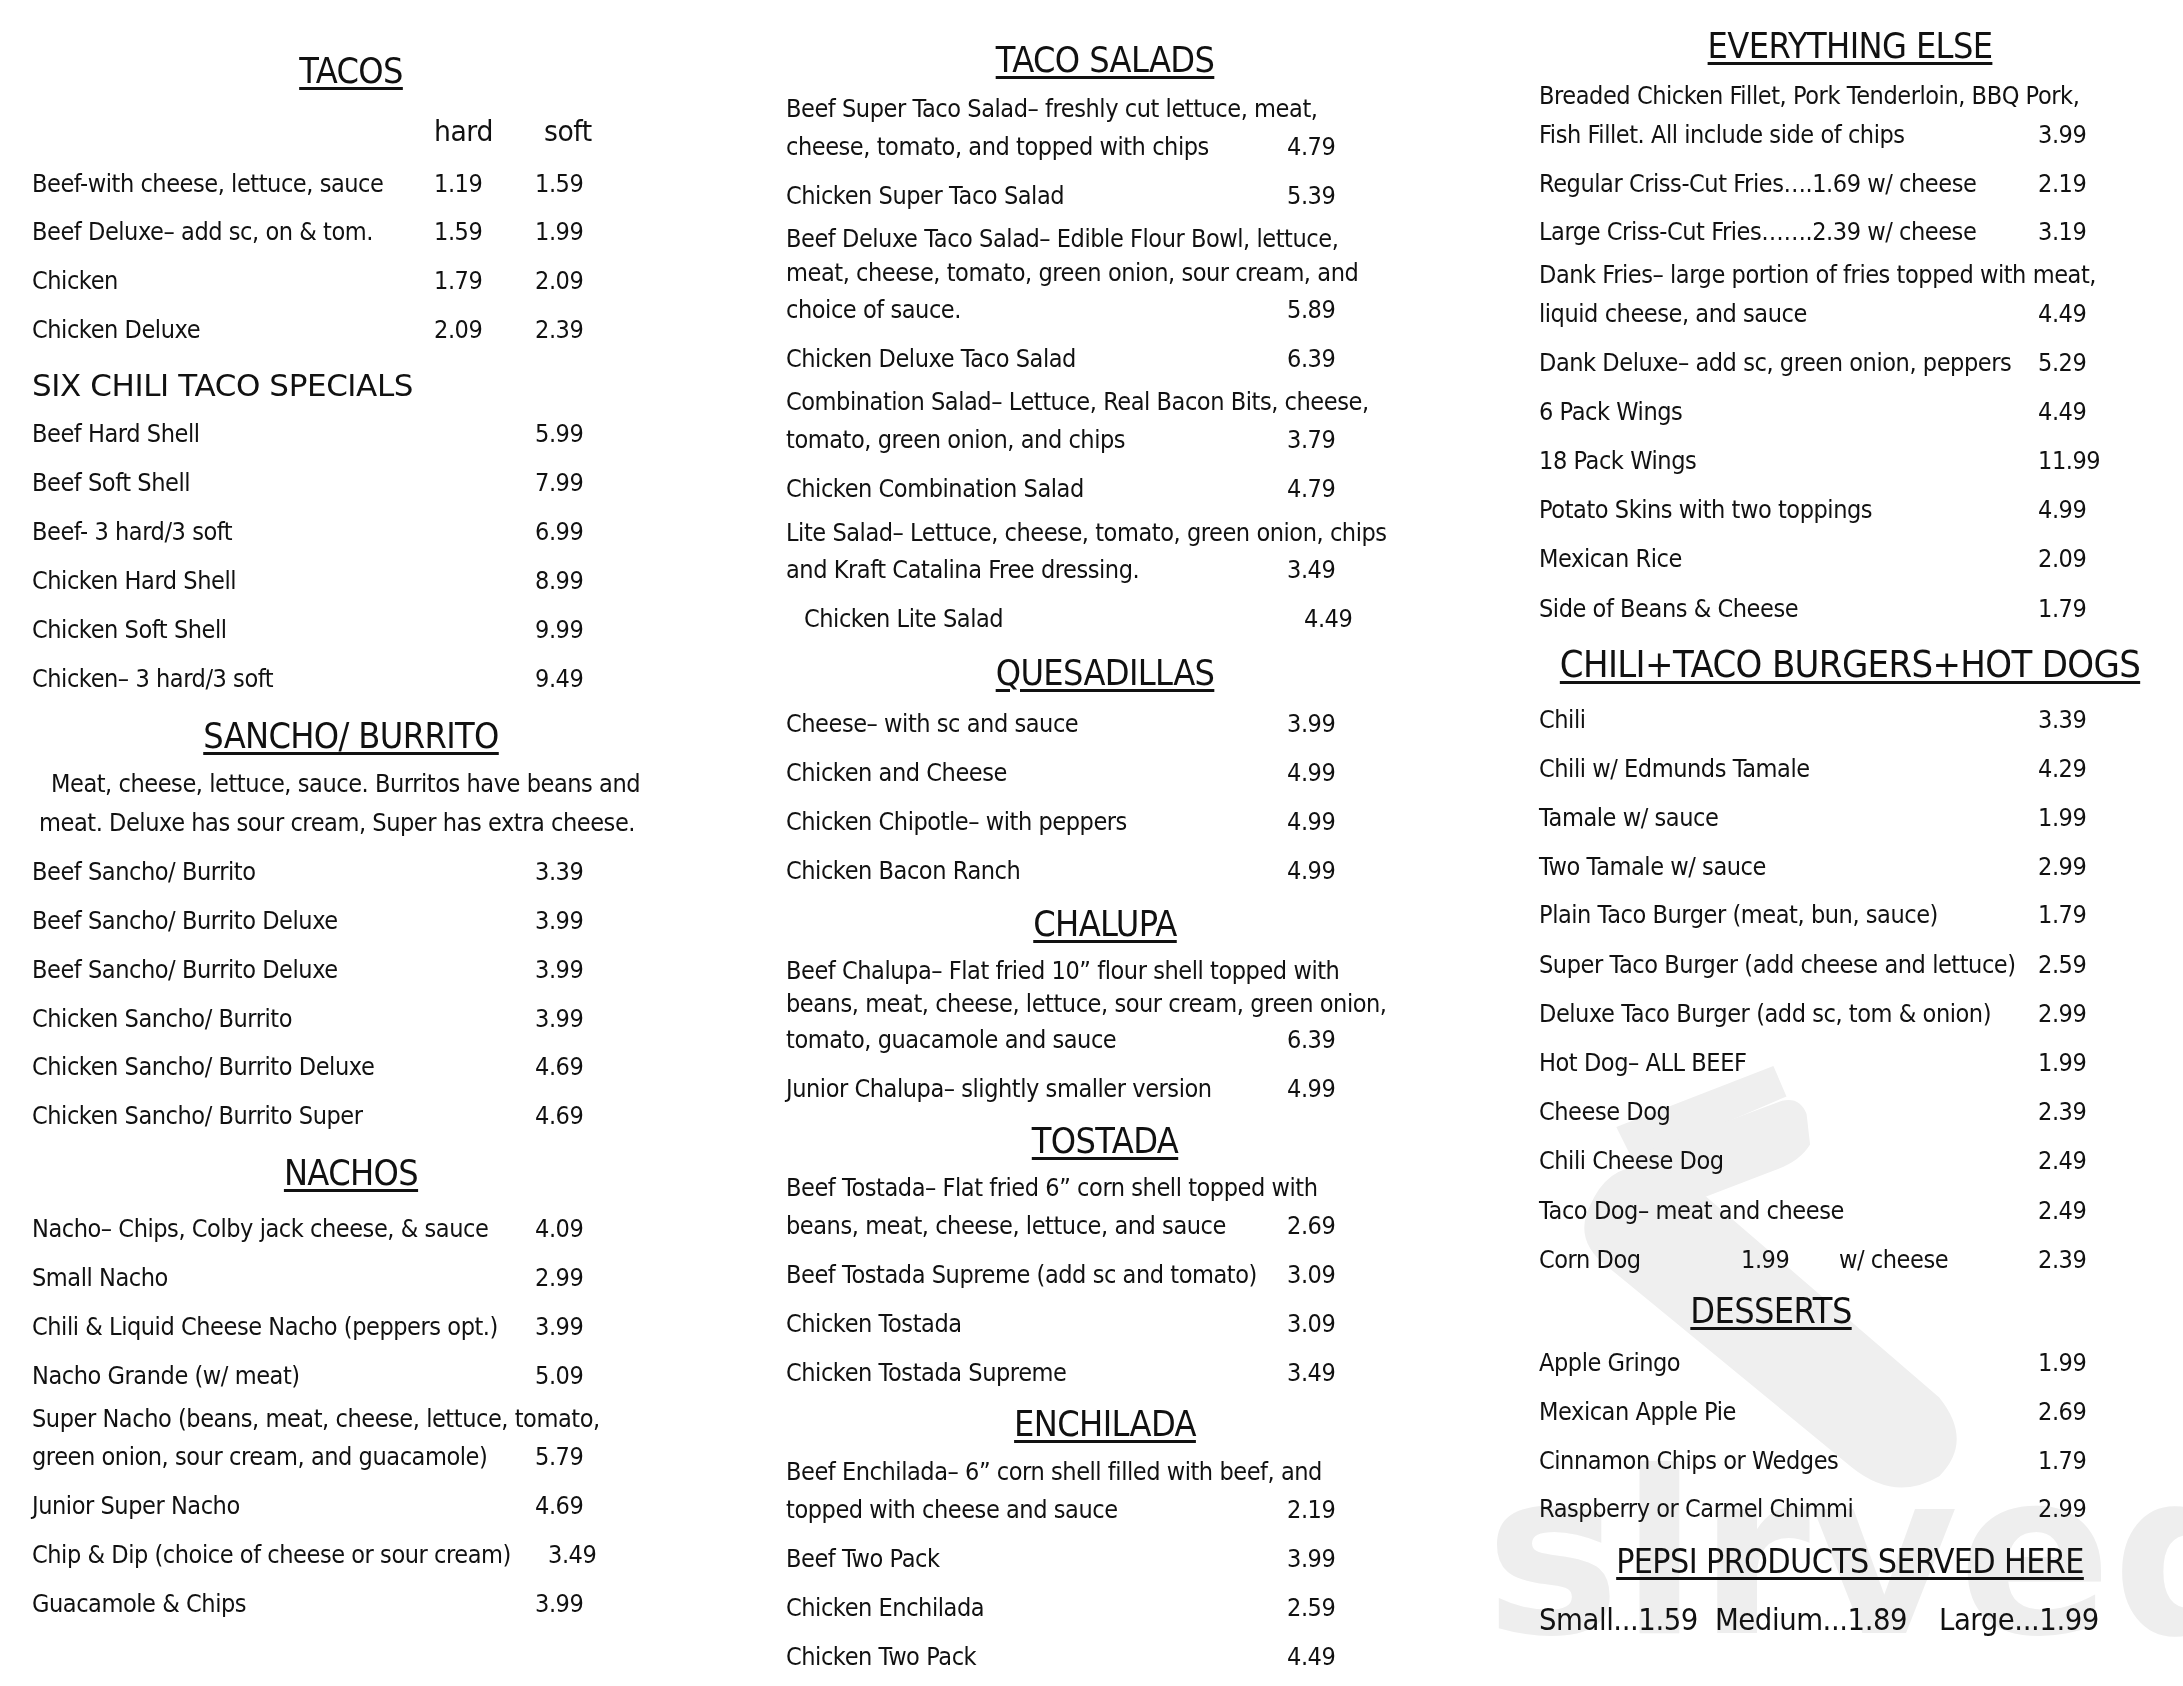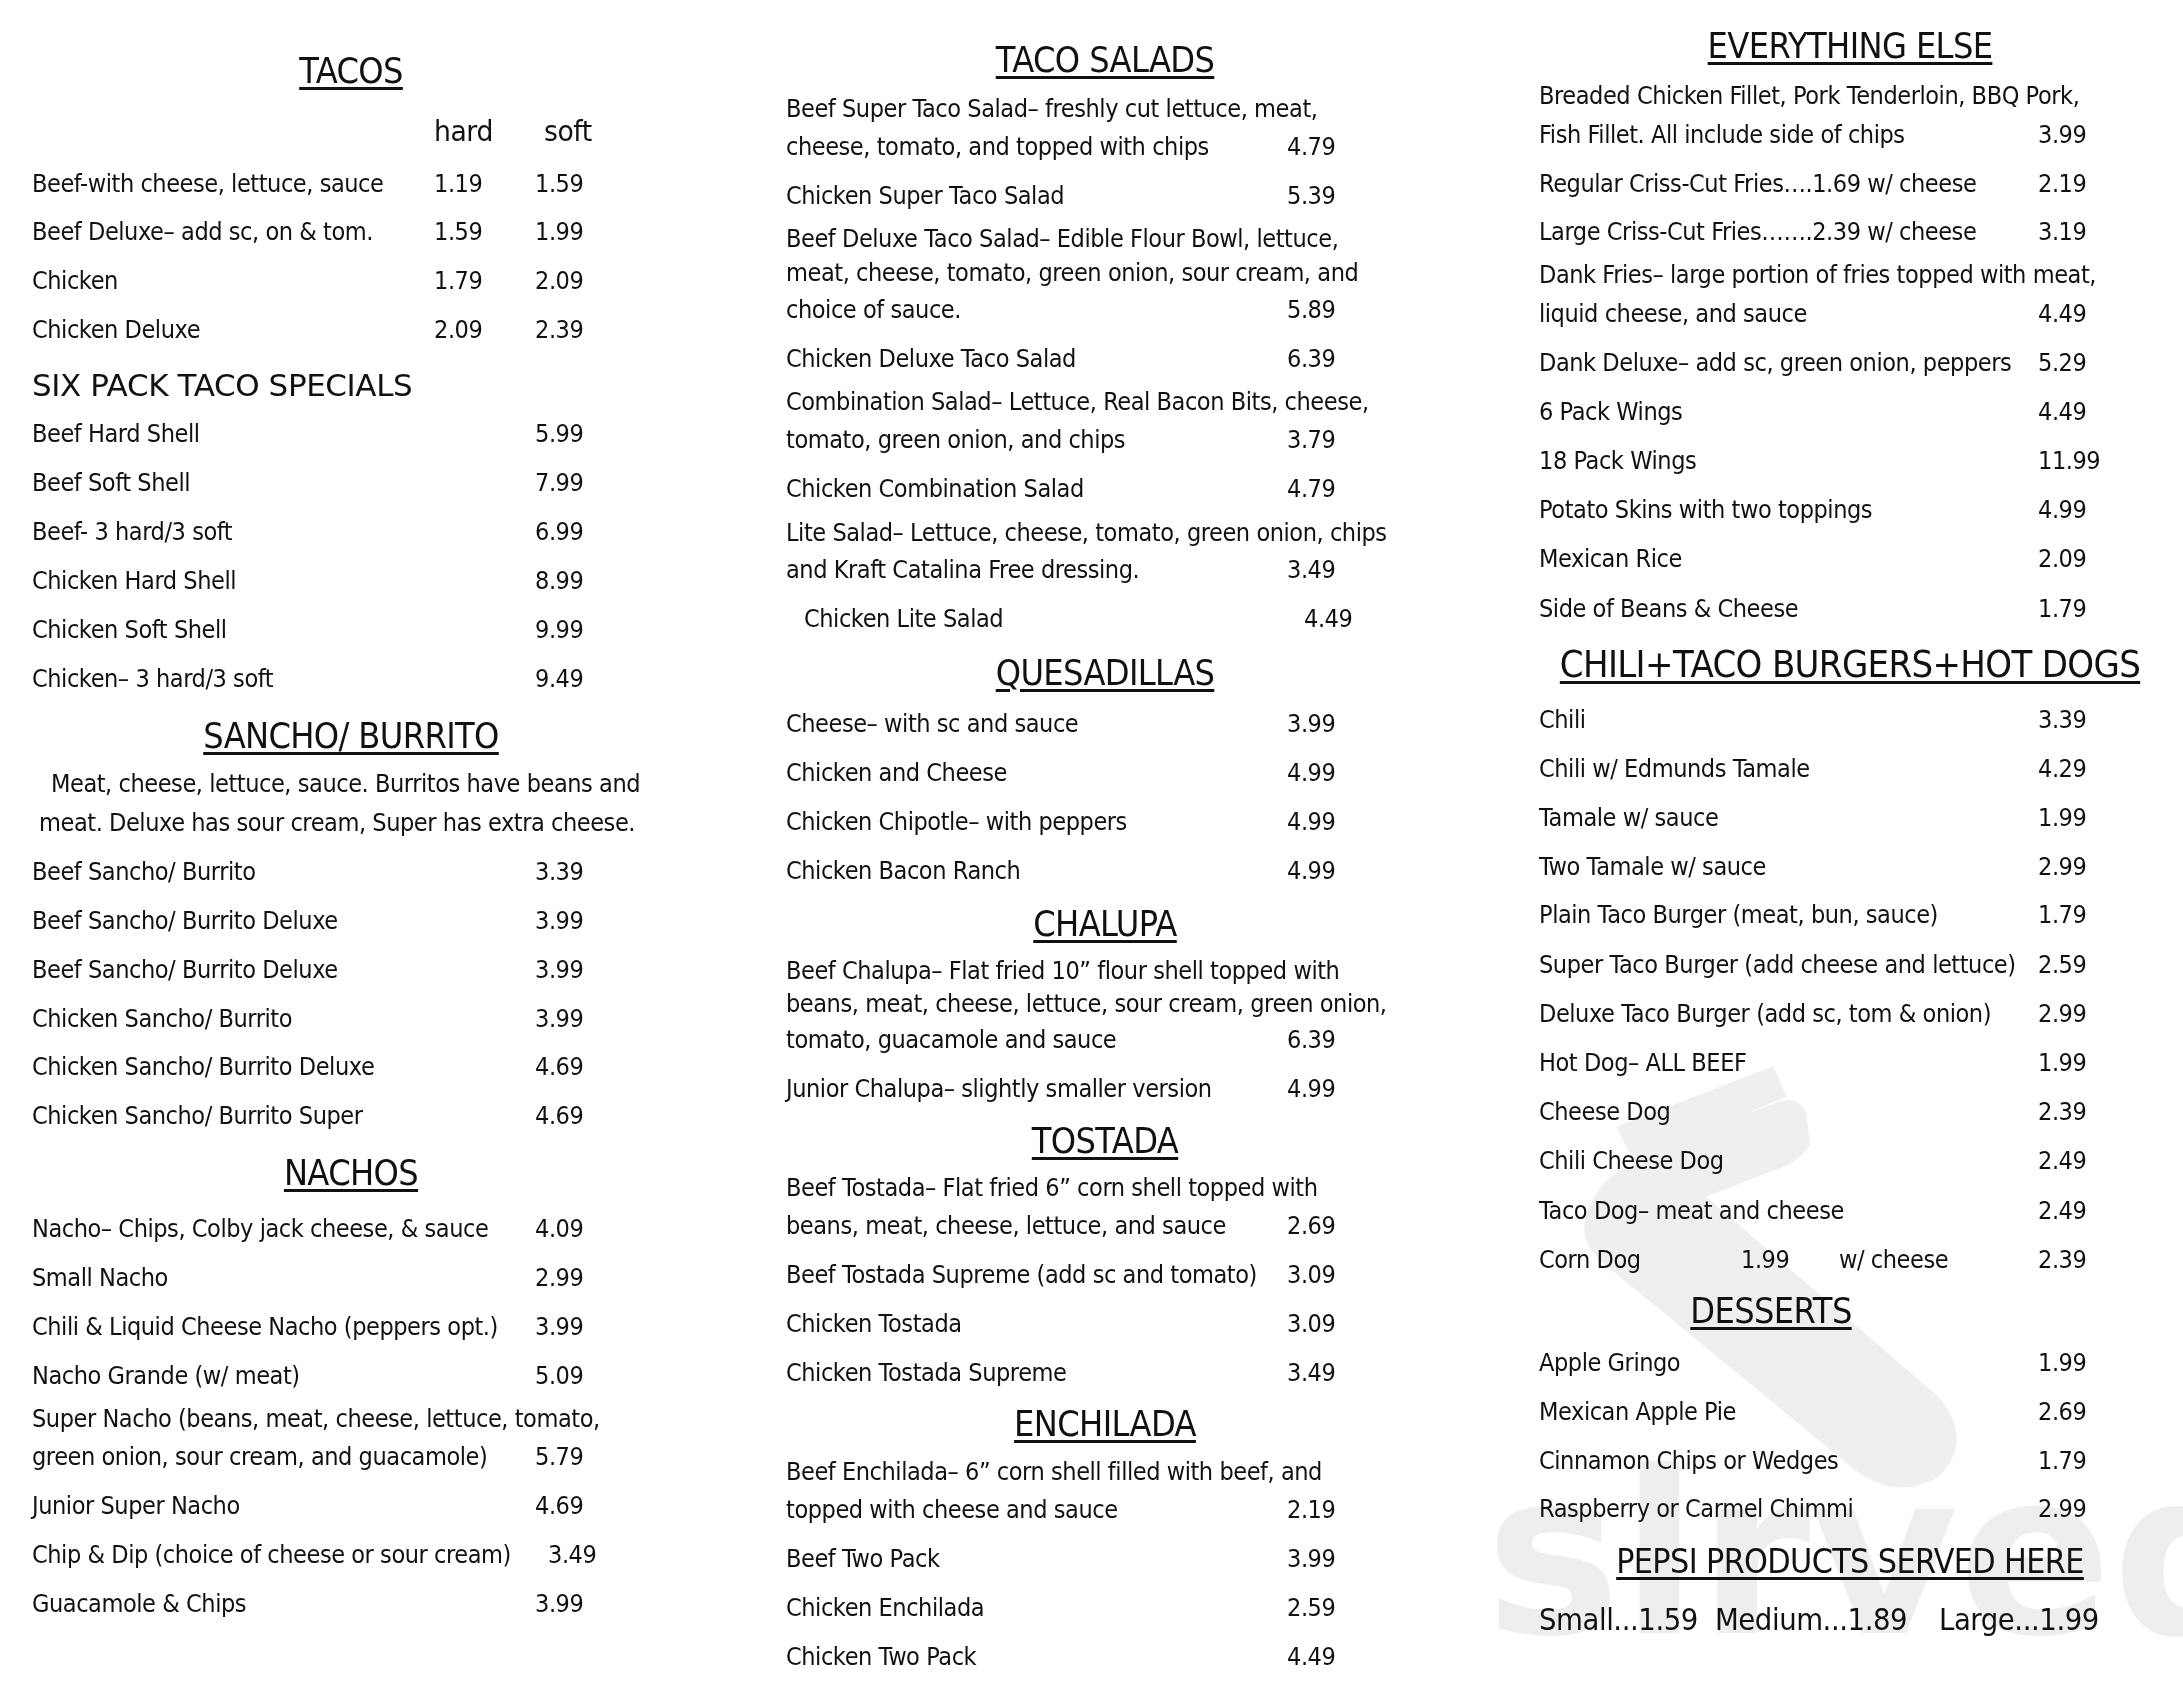--- a/index.html
+++ b/index.html
@@ -45,21 +45,21 @@
 
     <div class="t" style="left:32px; top:266px;">Chicken</div>
     <div class="t" style="left:434px; top:266px;">1.79</div>
     <div class="t" style="left:535px; top:266px;">2.09</div>
 
     <div class="t" style="left:32px; top:315px;">Chicken Deluxe</div>
     <div class="t" style="left:434px; top:315px;">2.09</div>
     <div class="t" style="left:535px; top:315px;">2.39</div>
   </div>
 
-  <div class="h plain" style="left:32px; top:365px;">SIX PACK TACO SPECIALS</div>
+  <div class="h plain" style="left:32px; top:365px;">SIX CHILI TACO SPECIALS</div>
   <div>
     <div class="t" style="left:32px; top:419px;">Beef Hard Shell</div>
     <div class="t" style="left:535px; top:419px;">5.99</div>
     <div class="t" style="left:32px; top:468px;">Beef Soft Shell</div>
     <div class="t" style="left:535px; top:468px;">7.99</div>
     <div class="t" style="left:32px; top:517px;">Beef-  3 hard/3 soft</div>
     <div class="t" style="left:535px; top:517px;">6.99</div>
     <div class="t" style="left:32px; top:566px;">Chicken Hard Shell</div>
     <div class="t" style="left:535px; top:566px;">8.99</div>
     <div class="t" style="left:32px; top:615px;">Chicken Soft Shell</div>

